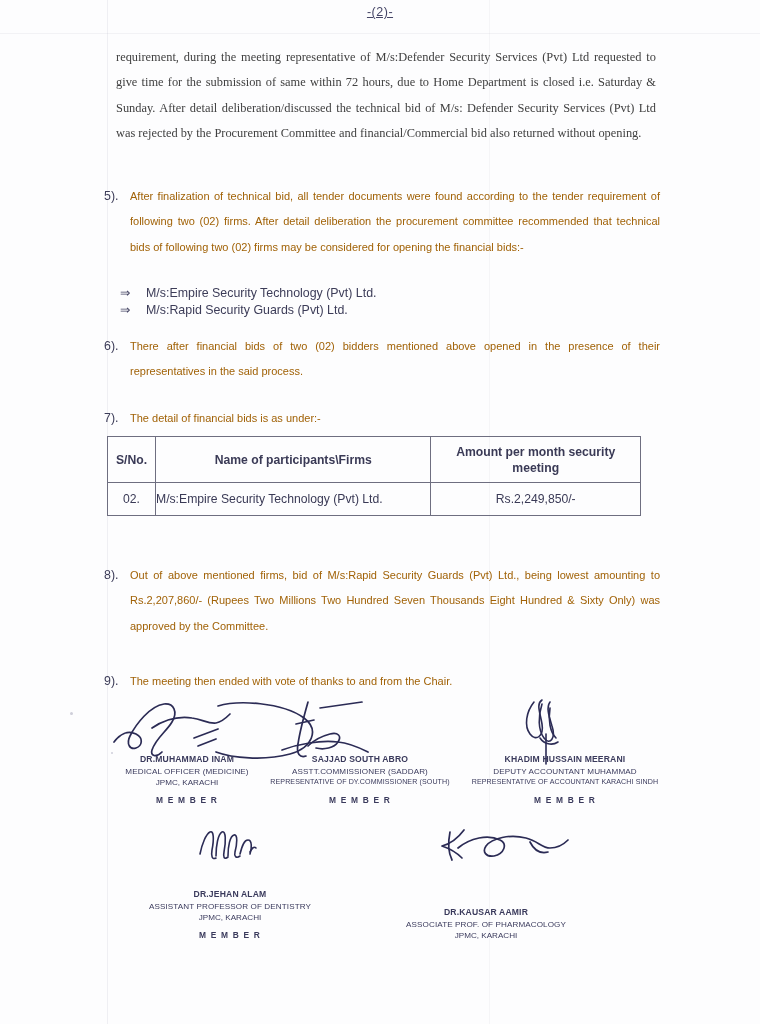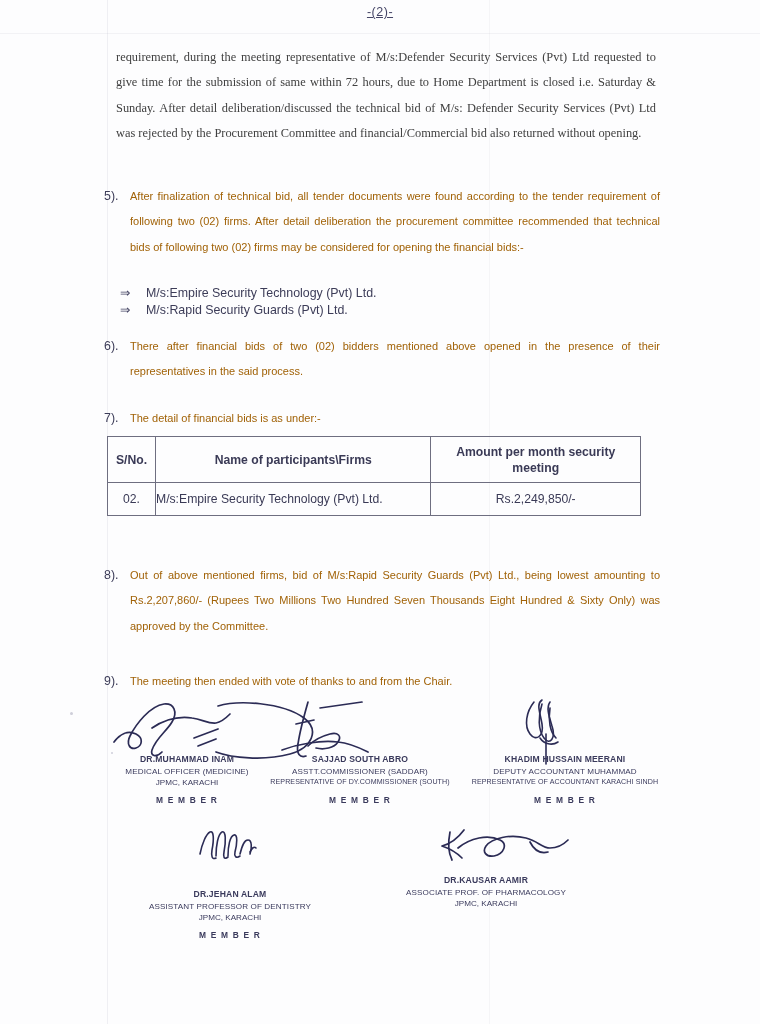--- a/index.html
+++ b/index.html
@@ -310,19 +310,19 @@
     </svg>
   </div>
 
   <div class="sig-col" style="left:140px; top:865px; width:180px;margin-top:24px;">
     <div class="sig-name">DR.JEHAN ALAM</div>
     <div class="sig-role">ASSISTANT PROFESSOR OF DENTISTRY</div>
     <div class="sig-place">JPMC, KARACHI</div>
     <div><span class="sig-title">M E M B E R</span></div>
   </div>
 
-  <div class="sig-col" style="left:392px; top:875px; width:188px;">
+  <div class="sig-col" style="left:392px; top:907px; width:188px;">
     <div class="sig-name">DR.KAUSAR AAMIR</div>
     <div class="sig-role">ASSOCIATE PROF. OF PHARMACOLOGY</div>
     <div class="sig-place">JPMC, KARACHI</div>
   </div>
 
 </div>
 
 </body></html>

